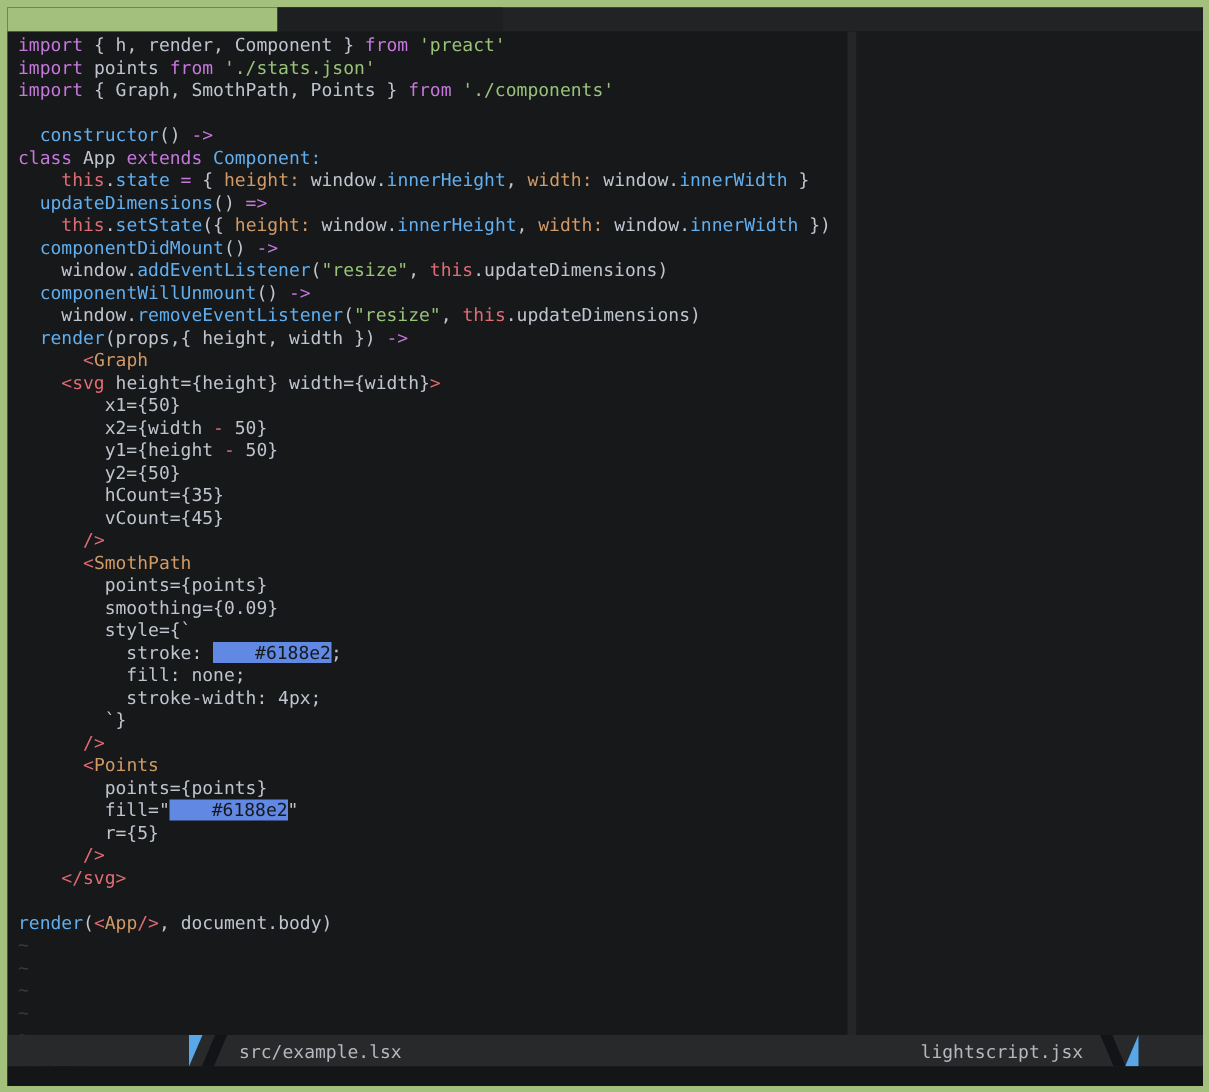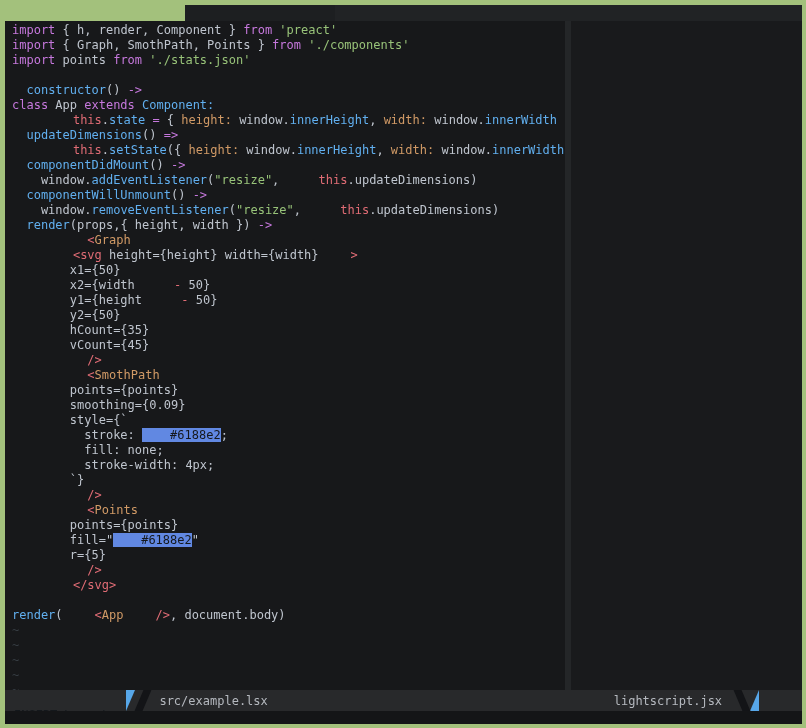--- a/index.html
+++ b/index.html
@@ -27,21 +27,21 @@
   
   .main { flex:1; display:flex; overflow:hidden; }
   .code-pane { width:560px; flex:none; padding:2px 0 0 7px; overflow:hidden; background:#17181a; }
   .divider { width:6px; flex:none; background:#242628; }
   .right-pane { flex:1; background:#191a1c; }
   .line { height:15px; line-height:15px; white-space:pre; color:#bfc5ce; }
   .kw  { color:#c678dd; }
   .fg  { color:#bfc5ce; }
   .str { color:#98c379; }
   .fn  { color:#61afef; }
-  .red { color:#e06c75;margin-left:32px; }
+  .red { color:#e06c75; }
   .org { color:#d19a66; }
   .hex { background:#6188e2; color:#15181c;padding-left:28px; }
   .tilde { color:#363c42; }
   
   .statusbar {
     flex:none; height:21px; background:#28292b;
     display:flex; align-items:stretch; overflow:hidden;
     color:#b5b9bf;
   }
   .mode-seg {
@@ -72,22 +72,22 @@
     <div class="tabbar">
       <div class="tab">
         <span> s/example.lsx </span>
       </div>
       <div class="tab-after"></div>
     </div>
 
     <div class="main">
       <div class="code-pane" id="code-pane">
           <div class="line"><span class="kw">import</span><span class="fg"> { h, render, Component } </span><span class="kw">from</span><span class="str"> 'preact'</span></div>
+          <div class="line"><span class="kw">import</span><span class="fg"> points </span><span class="kw">from</span><span class="str"> './stats.json'</span></div>
           <div class="line"><span class="kw">import</span><span class="fg"> { Graph, SmothPath, Points } </span><span class="kw">from</span><span class="str"> './components'</span></div>
-          <div class="line"><span class="kw">import</span><span class="fg"> points </span><span class="kw">from</span><span class="str"> './stats.json'</span></div>
           <div class="line"></div>
           <div class="line"><span class="fg">  </span><span class="fn">constructor</span><span class="fg">() </span><span class="kw">-&gt;</span></div>
           <div class="line"><span class="kw">class</span><span class="fg"> App </span><span class="kw">extends</span><span class="fn"> Component:</span></div>
           <div class="line"><span class="fg">    </span><span class="red">this</span><span class="fg">.</span><span class="fn">state</span><span class="fg"> </span><span class="kw">=</span><span class="fg"> { </span><span class="org">height:</span><span class="fg"> window.</span><span class="fn">innerHeight</span><span class="fg">, </span><span class="org">width:</span><span class="fg"> window.</span><span class="fn">innerWidth</span><span class="fg"> }</span></div>
           <div class="line"><span class="fg">  </span><span class="fn">updateDimensions</span><span class="fg">() </span><span class="kw">=&gt;</span></div>
           <div class="line"><span class="fg">    </span><span class="red">this</span><span class="fg">.</span><span class="fn">setState</span><span class="fg">({ </span><span class="org">height:</span><span class="fg"> window.</span><span class="fn">innerHeight</span><span class="fg">, </span><span class="org">width:</span><span class="fg"> window.</span><span class="fn">innerWidth</span><span class="fg"> })</span></div>
           <div class="line"><span class="fg">  </span><span class="fn">componentDidMount</span><span class="fg">() </span><span class="kw">-&gt;</span></div>
           <div class="line"><span class="fg">    window.</span><span class="fn">addEventListener</span><span class="fg">(</span><span class="str">"resize"</span><span class="fg">, </span><span class="red">this</span><span class="fg">.updateDimensions)</span></div>
           <div class="line"><span class="fg">  </span><span class="fn">componentWillUnmount</span><span class="fg">() </span><span class="kw">-&gt;</span></div>
           <div class="line"><span class="fg">    window.</span><span class="fn">removeEventListener</span><span class="fg">(</span><span class="str">"resize"</span><span class="fg">, </span><span class="red">this</span><span class="fg">.updateDimensions)</span></div>

